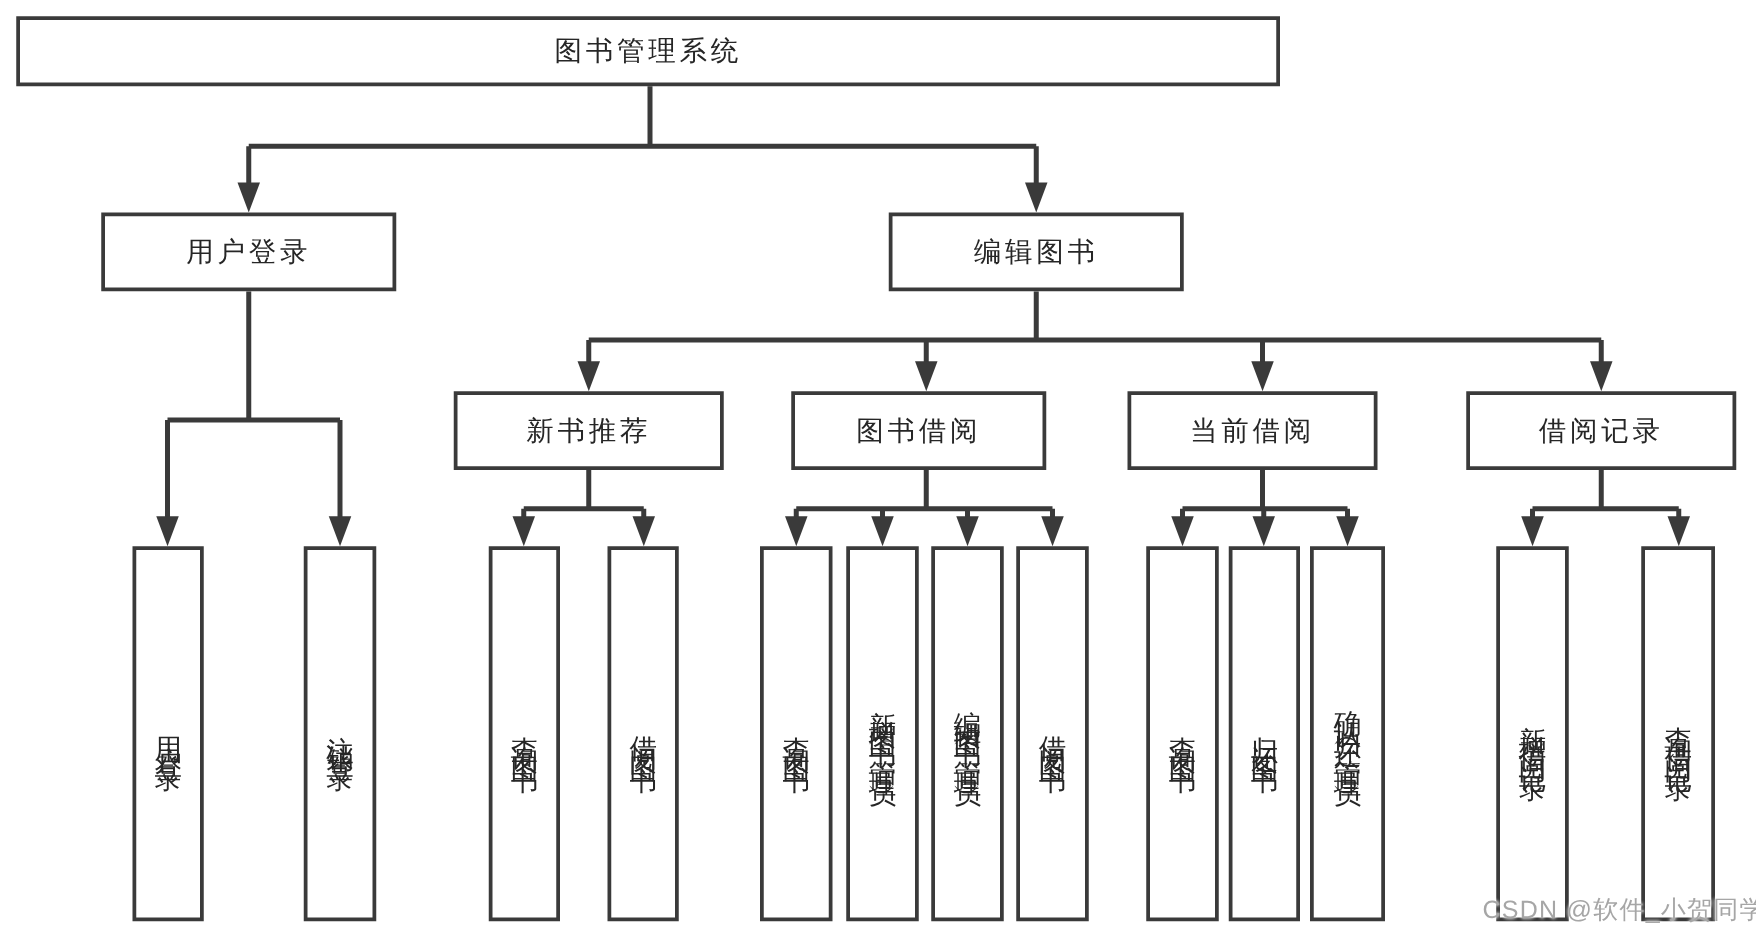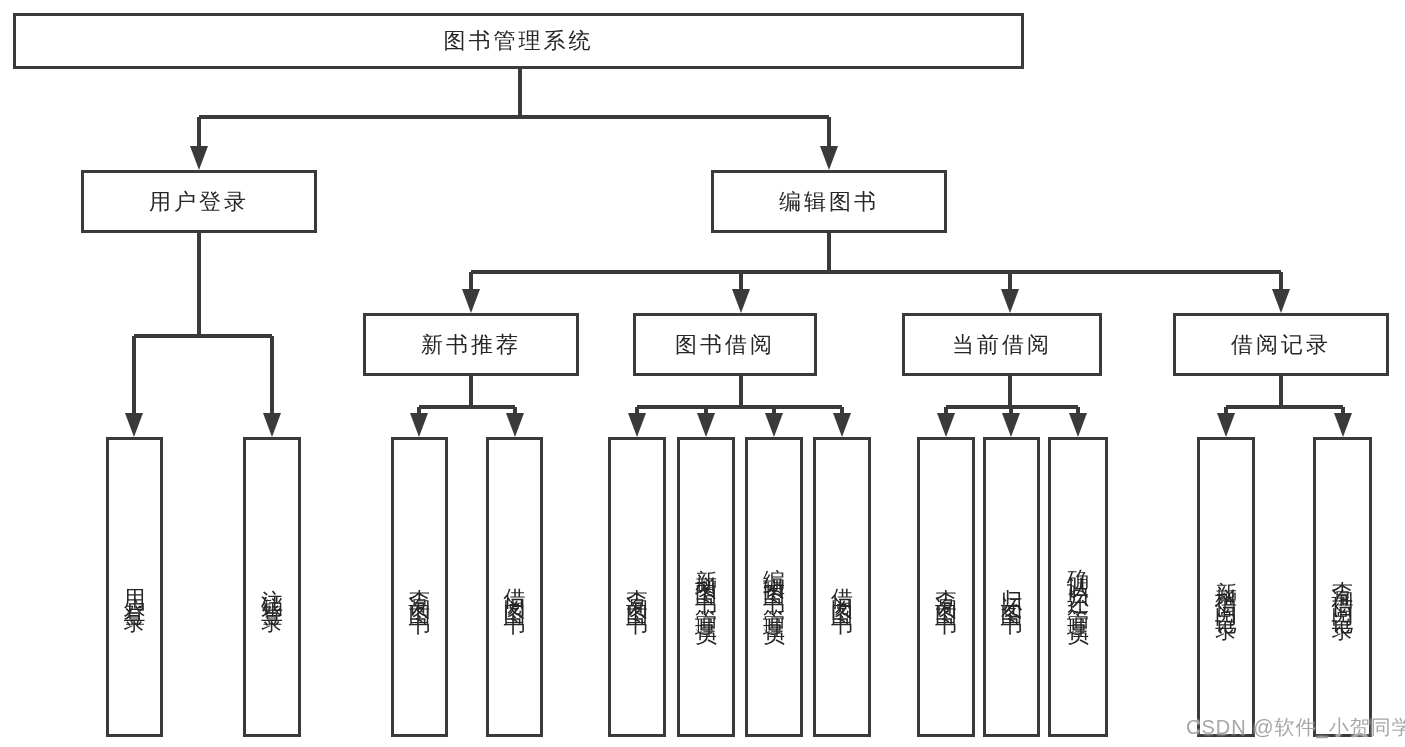--- a/index.html
+++ b/index.html
@@ -105,21 +105,21 @@
       <polygon points="1334,413 1352,413 1343,437"></polygon>
     </g>
   </svg>
 
   <div class="box" style="left:13px;top:13px;width:1011px;height:56px">图书管理系统</div>
 
   <div class="box" style="left:81px;top:170px;width:236px;height:63px">用户登录</div>
   <div class="box" style="left:711px;top:170px;width:236px;height:63px">编辑图书</div>
 
   <div class="box" style="left:363px;top:313px;width:216px;height:63px">新书推荐</div>
-  <div class="box" style="left:633px;top:313px;width:184px;height:63px">图书借阅</div>
+  <div class="box" style="left:633px;top:313px;width:204px;height:63px">图书借阅</div>
   <div class="box" style="left:902px;top:313px;width:200px;height:63px">当前借阅</div>
   <div class="box" style="left:1173px;top:313px;width:216px;height:63px">借阅记录</div>
 
   <div class="vbox" style="left:106px;top:437px;width:57px;height:300px">用户登录</div>
   <div class="vbox" style="left:243px;top:437px;width:58px;height:300px">注销登录</div>
 
   <div class="vbox" style="left:391px;top:437px;width:57px;height:300px">查询图书</div>
   <div class="vbox" style="left:486px;top:437px;width:57px;height:300px">借阅图书</div>
 
   <div class="vbox" style="left:608px;top:437px;width:58px;height:300px">查询图书</div>

